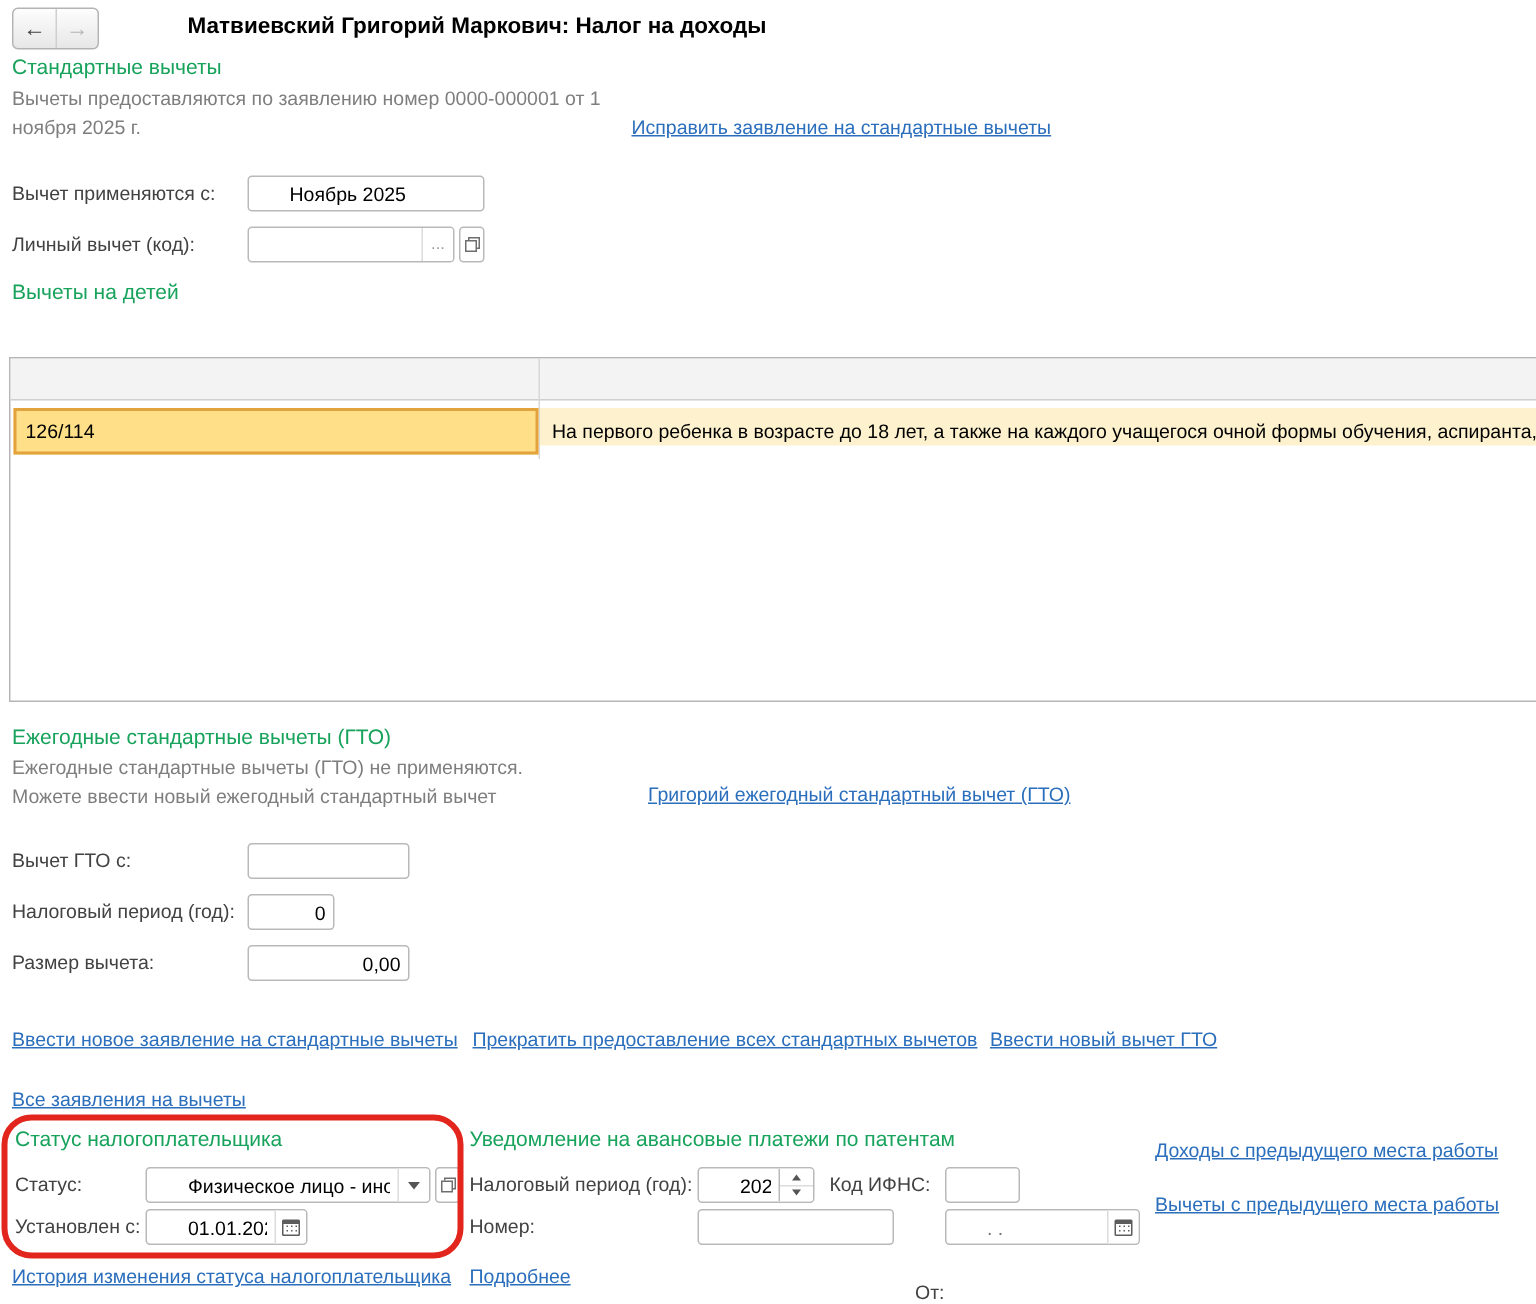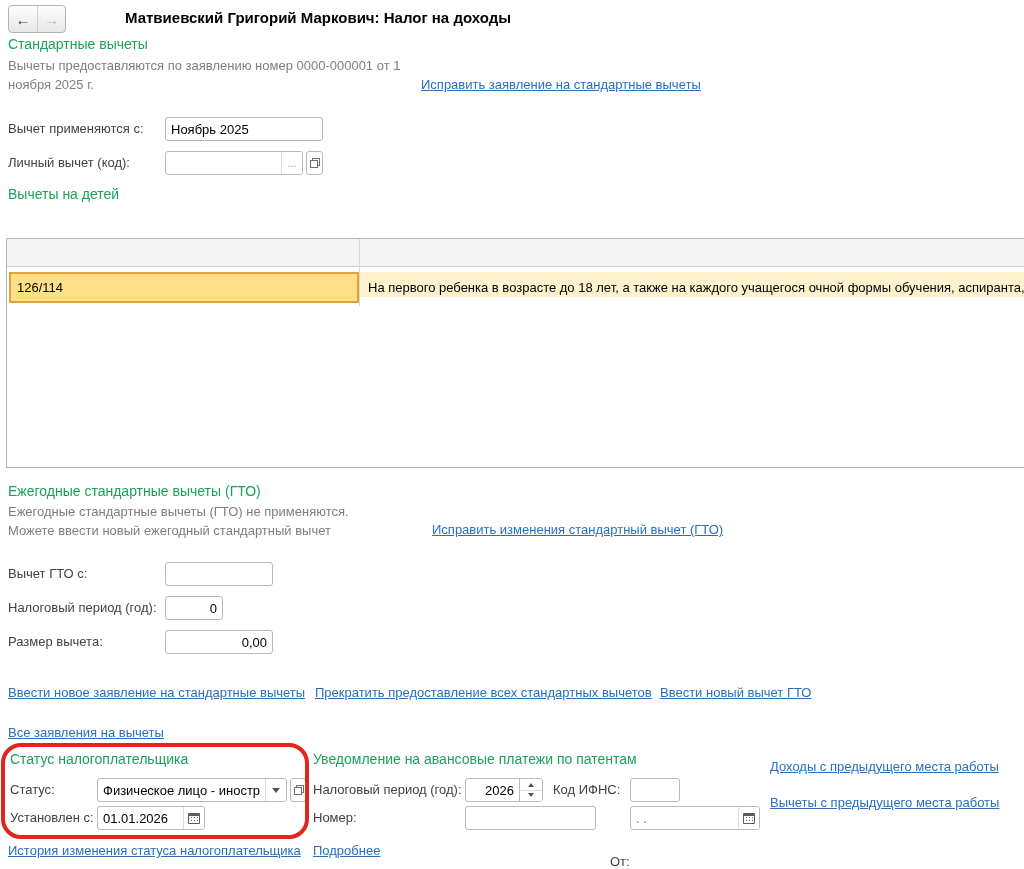--- a/index.html
+++ b/index.html
@@ -17,21 +17,21 @@
   .nav-arrow.disabled{color:#b5b5b5;}
   .page-title{position:absolute;left:125px;top:9px;font-size:15px;font-weight:bold;color:#000;white-space:nowrap;}
   
   .glabel{position:absolute;font-size:14px;color:var(--green,#18a35c);white-space:nowrap;}
   .para{position:absolute;font-size:13px;color:#7e7e7e;line-height:19px;}
   .lbl{position:absolute;font-size:13px;color:#424242;line-height:24px;white-space:nowrap;}
   a.lnk{position:absolute;font-size:13px;color:var(--link,#2a6ebc);text-decoration:underline;
     white-space:nowrap;cursor:pointer;line-height:17px;}
   
   .field{position:absolute;height:24px;border:1px solid #b9b9b9;border-radius:3px;background:#fff;
-    display:flex;box-sizing:border-box;overflow:hidden;align-items:stretch;}
+    display:flex;box-sizing:border-box;overflow:hidden;align-items:stretch;padding-left:22px;}
   .field input{border:0;outline:0;flex:1;min-width:0;font-family:"Liberation Sans",sans-serif;
     font-size:13px;padding:0 5px;background:transparent;color:#000;}
   .field input.num{text-align:right;}
   .seg{width:20px;border-left:1px solid #dcdcdc;display:flex;align-items:center;justify-content:center;
     color:#9a9a9a;font-size:11px;cursor:pointer;background:#fff;flex:none;}
   .icon-btn{position:absolute;width:17px;height:24px;border:1px solid #b9b9b9;border-radius:3px;
     background:#fff;cursor:pointer;box-sizing:border-box;display:flex;align-items:center;
     justify-content:center;padding:0;}
   
   .open-icon{position:relative;width:10px;height:10px;display:inline-block;flex:none;}
@@ -101,21 +101,21 @@
 
   <div class="children-table">
     <div class="tbl-header"></div>
     <div class="col-divider"></div>
     <div class="cell-code">126/114</div>
     <div class="cell-desc">На первого ребенка в возрасте до 18 лет, а также на каждого учащегося очной формы обучения, аспиранта,</div>
   </div>
 
   <div class="glabel" style="left:8px;top:483px;">Ежегодные стандартные вычеты (ГТО)</div>
   <div class="para" style="left:8px;top:502px;width:385px;">Ежегодные стандартные вычеты (ГТО) не применяются. Можете ввести новый ежегодный стандартный вычет</div>
-  <a class="lnk" style="left:432px;top:521px;">Исправить изменения стандартный вычет (ГТО)</a>
+  <a class="lnk" style="left:432px;top:521px;">Григорий ежегодный стандартный вычет (ГТО)</a>
 
   <div class="lbl" style="left:8px;top:562px;">Вычет ГТО с:</div>
   <div class="field" style="left:165px;top:562px;width:108px;">
     <input value="" style="">
   </div>
 
   <div class="lbl" style="left:8px;top:596px;">Налоговый период (год):</div>
   <div class="field" style="left:165px;top:596px;width:58px;">
     <input class="num" value="0" style="">
   </div>

